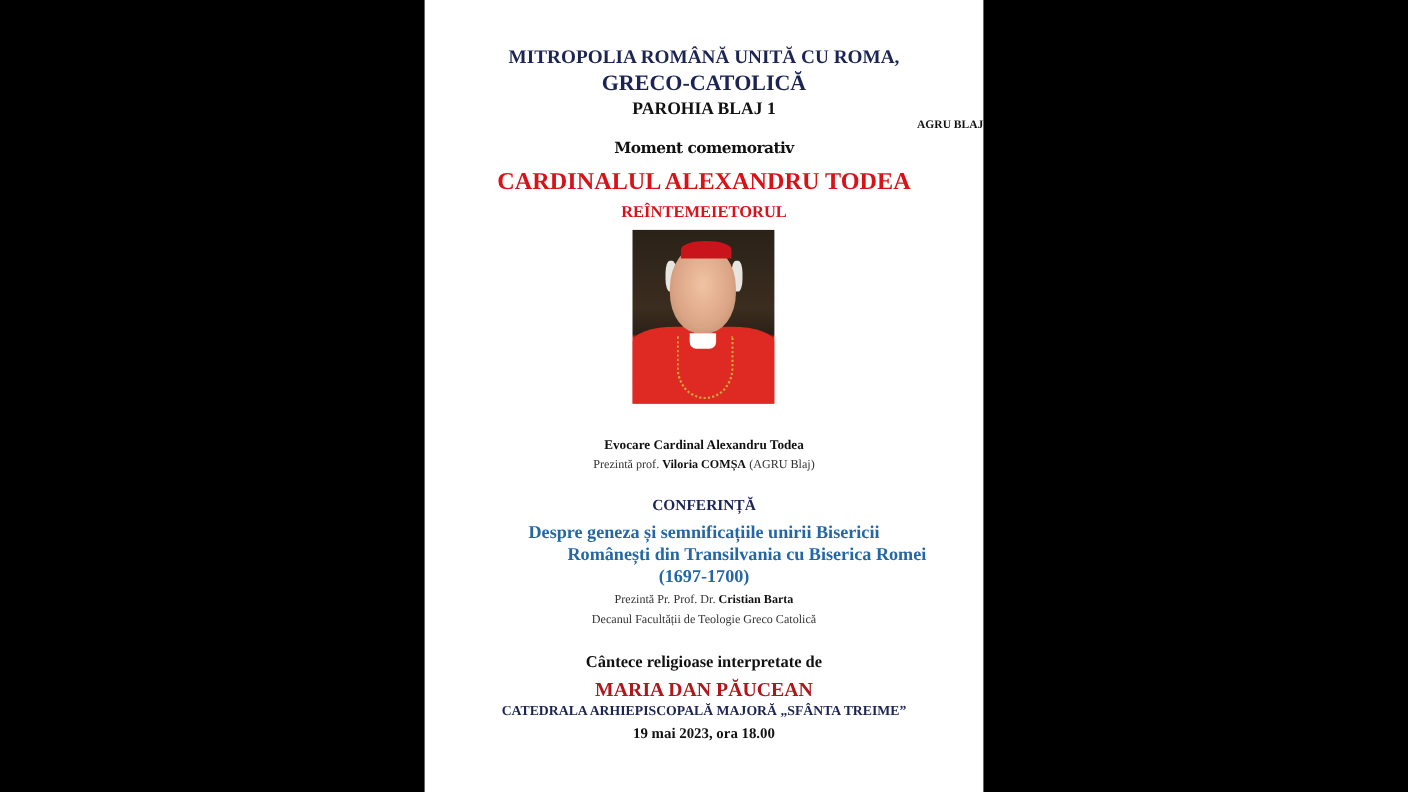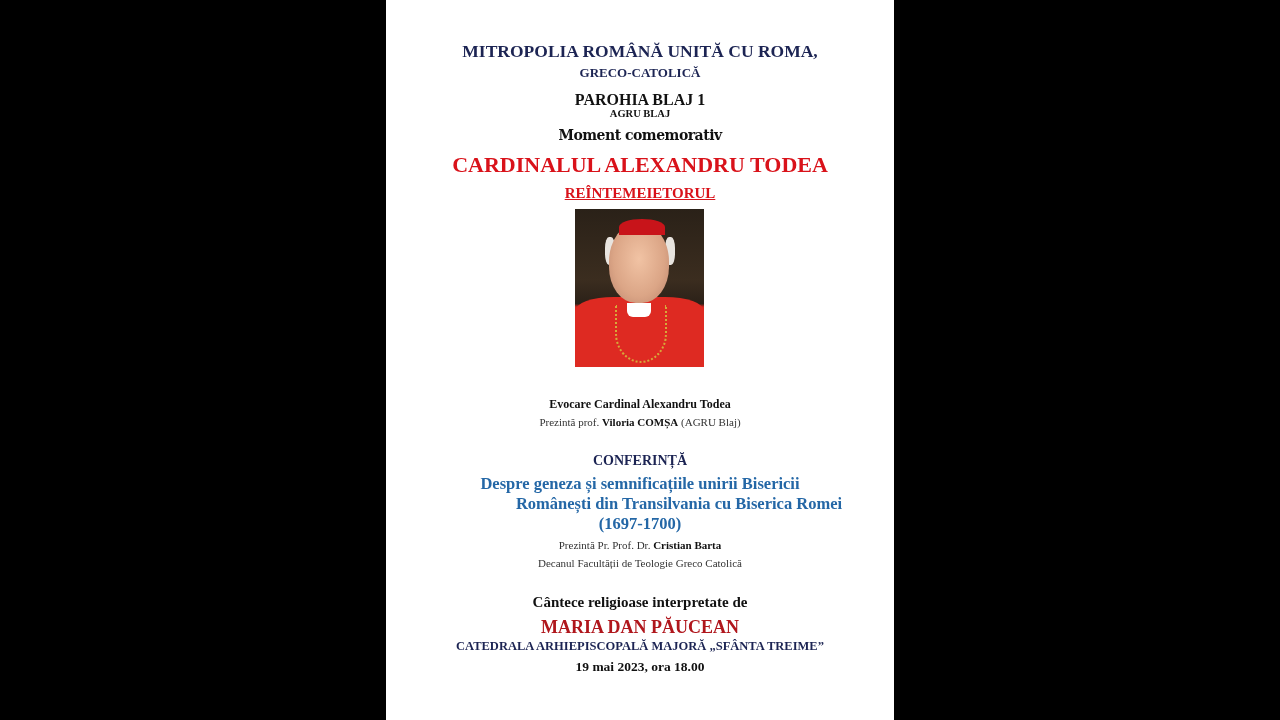--- a/index.html
+++ b/index.html
@@ -18,26 +18,26 @@
     }
     .navy { color: #1c2453; }
     .red { color: #d9121a; }
     .darkred { color: #b0161c; }
     .blue { color: #2467a6; }
     .black { color: #111111; }
     .gray { color: #333333; font-weight: normal; }
     .gray b { font-weight: bold; color: #111; }
 
     #l1 { top: 41px; font-size: 17.5px; }
-    #l2 { top: 65px; font-size: 13px; }
+    #l2 { top: 65px; font-size: 20px; }
     #l3 { top: 91px; font-size: 16px; }
-    #l4 { top: 108px; font-size: 10.5px; }
+    #l4 { top: 108px; font-size: 10.5px; text-align: right; }
     #l5 { top: 127px; font-size: 14px; font-family: "DejaVu Serif", serif; letter-spacing: -0.5px; }
     #l6 { top: 152px; font-size: 22px; }
-    #l7 { top: 185px; font-size: 15px; text-decoration: underline; }
+    #l7 { top: 185px; font-size: 15px; }
 
     .photo {
       position: absolute; left: 189px; top: 209px; width: 129px; height: 158px;
       background: linear-gradient(180deg, #2a2118 0%, #3b2d1f 45%, #2b2118 60%, #d8261e 62%, #e02a22 100%);
       overflow: hidden;
     }
     .photo .face {
       position: absolute; left: 34px; top: 14px; width: 60px; height: 80px;
       border-radius: 48% 48% 45% 45%;
       background: radial-gradient(ellipse at 50% 45%, #f1c3a4 0%, #dba586 60%, #b9826a 100%);

